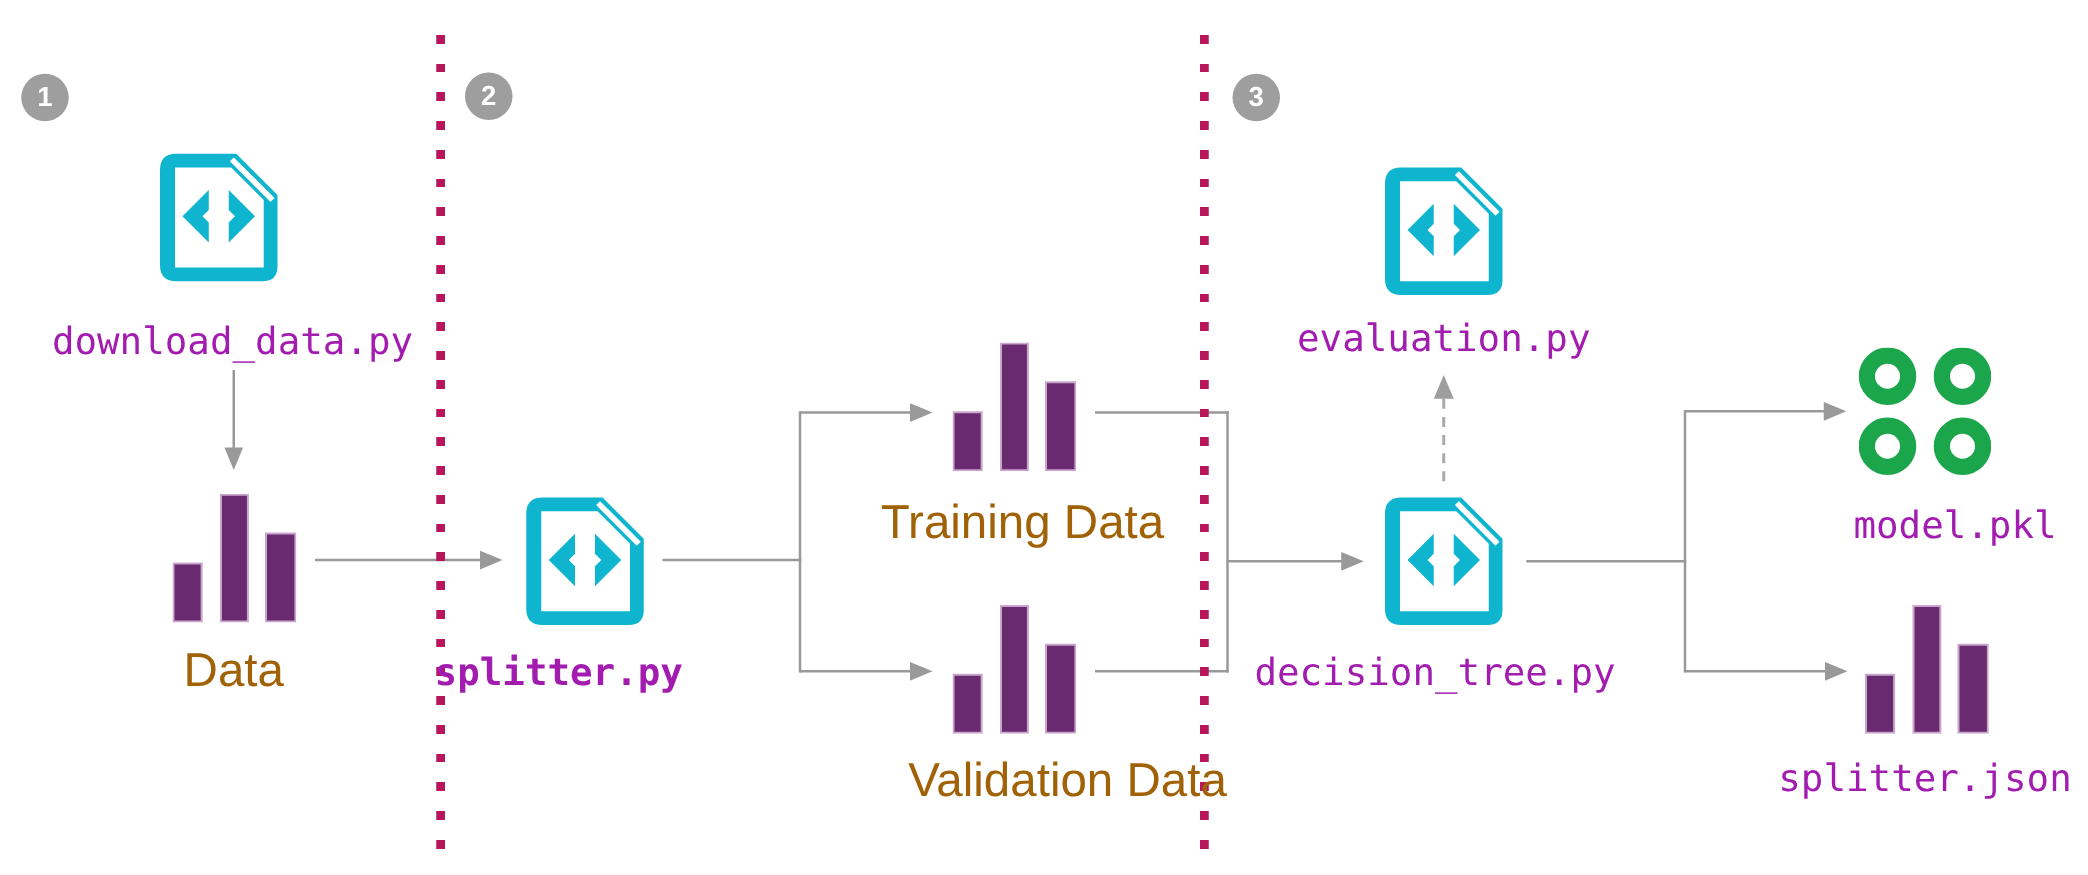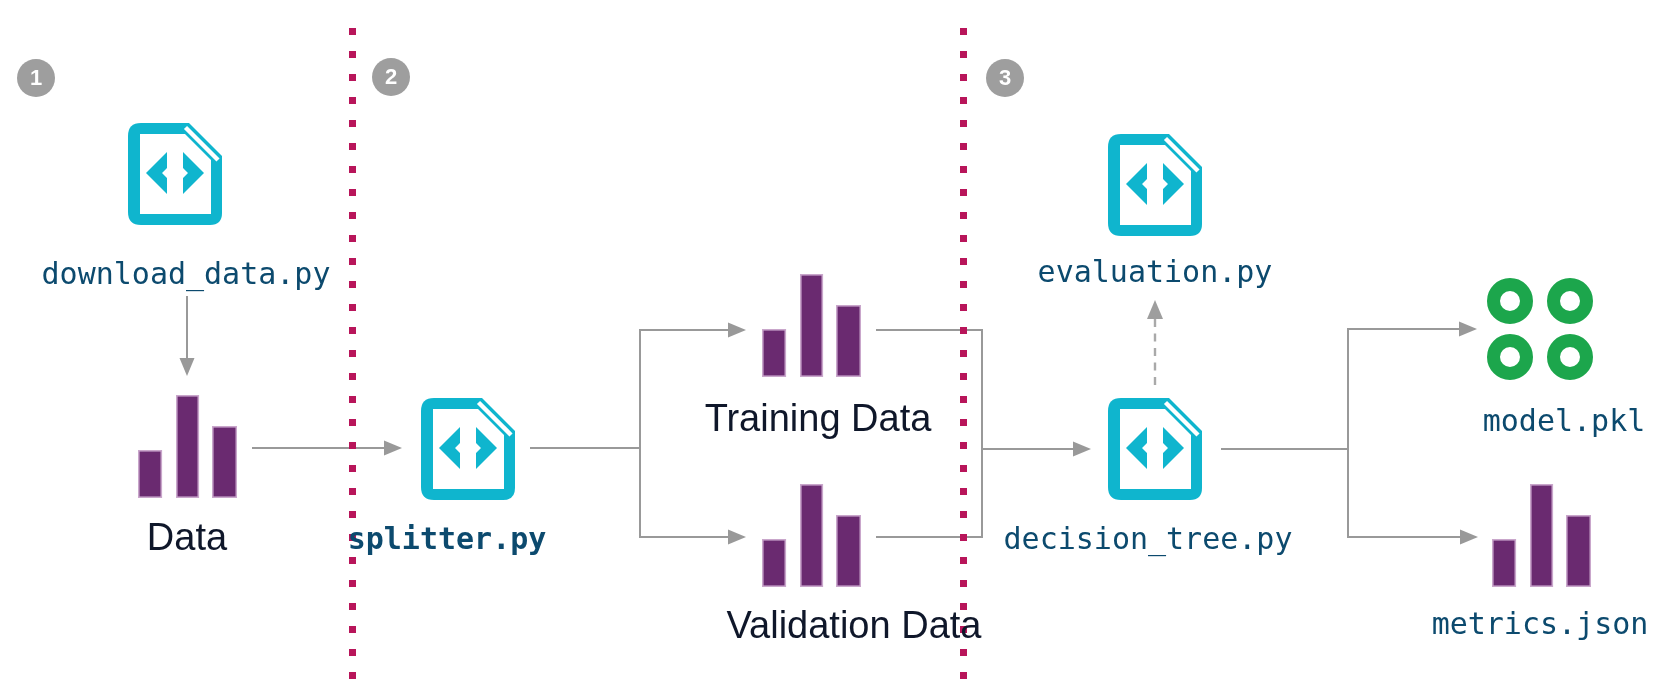--- a/index.html
+++ b/index.html
@@ -6,23 +6,23 @@
   body{width:1670px;height:700px;background:#ffffff;position:relative;overflow:hidden;
        font-family:"Liberation Sans","DejaVu Sans",sans-serif;}
   .abs{position:absolute;}
   .badge{position:absolute;width:38px;height:38px;border-radius:50%;background:#9E9E9E;
          color:#ffffff;display:flex;align-items:center;justify-content:center;
          font:bold 22px "Liberation Sans",sans-serif;}
   .divider{position:absolute;top:28px;width:7px;height:652px;
          background-image:repeating-linear-gradient(to bottom,
             #B8155A 0px,#B8155A 7px,transparent 7px,transparent 23px);}
   .mono-label{position:absolute;transform:translateX(-50%);white-space:nowrap;
-         font:30px "DejaVu Sans Mono","Liberation Mono",monospace;color:#0c4a6e;}
+         font:30px "DejaVu Sans Mono","Liberation Mono",monospace;color:#a21caf;}
   .sans-label{position:absolute;transform:translateX(-50%);white-space:nowrap;
-         font:38px "Liberation Sans","DejaVu Sans",sans-serif;color:#0f172a;}
+         font:38px "Liberation Sans","DejaVu Sans",sans-serif;color:#a16207;}
   svg{display:block;}
 </style>
 </head>
 <body>
 
 <svg class="abs" style="left:0;top:0;" width="1670" height="700" viewBox="0 0 1670 700" fill="none" stroke="#999999" stroke-width="2">
 
   <line x1="187" y1="296" x2="187" y2="360"></line>
   <polygon points="179.5,358 194.5,358 187,376" fill="#999999" stroke="none"></polygon>
 
@@ -130,13 +130,13 @@
 </svg>
 
 <div class="mono-label" style="left:186px;top:256px;">download_data.py</div>
 <div class="sans-label" style="left:187px;top:516px;">Data</div>
 <div class="mono-label" style="left:447px;top:521px;font-weight:bold;">splitter.py</div>
 <div class="sans-label" style="left:818px;top:397px;">Training Data</div>
 <div class="sans-label" style="left:816px;top:604px;margin-left:38px;">Validation Data</div>
 <div class="mono-label" style="left:1155px;top:254px;">evaluation.py</div>
 <div class="mono-label" style="left:1148px;top:521px;">decision_tree.py</div>
 <div class="mono-label" style="left:1540px;top:403px;margin-left:24px;">model.pkl</div>
-<div class="mono-label" style="left:1540px;top:606px;">metrics.json</div>
+<div class="mono-label" style="left:1540px;top:606px;">splitter.json</div>
 
 </body></html>

